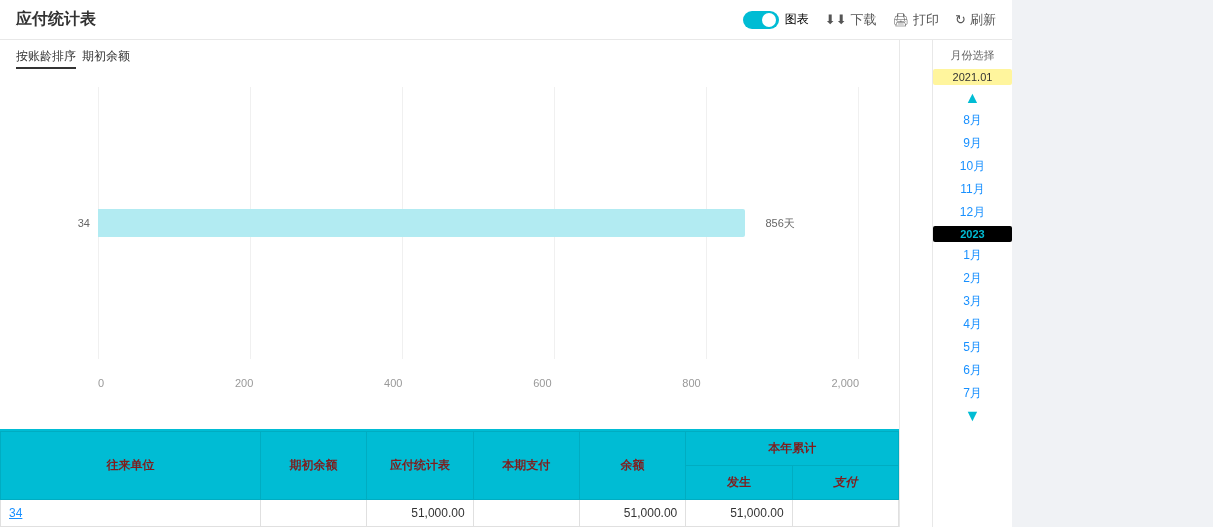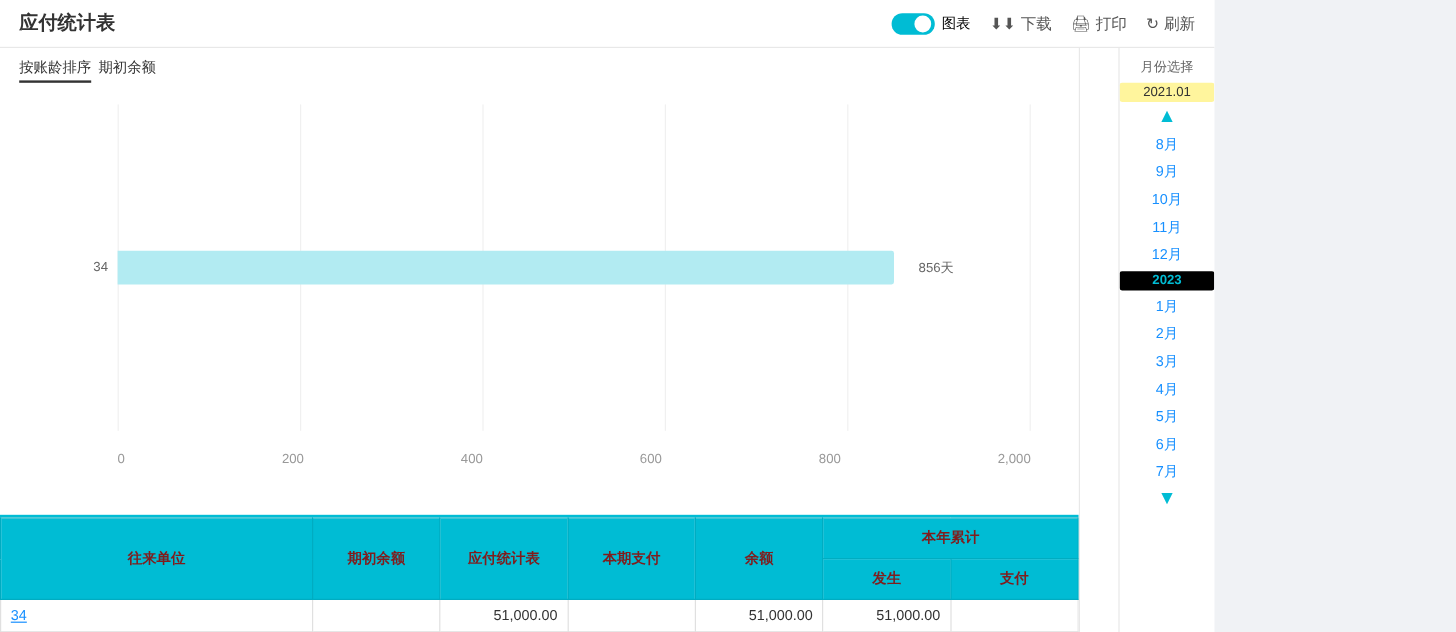--- a/index.html
+++ b/index.html
@@ -143,21 +143,21 @@
               <tr>
                 <th rowspan="2" style="min-width:220px;">往来单位</th>
                 <th rowspan="2" style="min-width:90px;">期初余额</th>
                 <th rowspan="2" style="min-width:90px;">应付统计表</th>
                 <th rowspan="2" style="min-width:90px;">本期支付</th>
                 <th rowspan="2" style="min-width:90px;">余额</th>
                 <th colspan="2" style="min-width:180px;">本年累计</th>
               </tr>
               <tr>
                 <th style="min-width:90px;">发生</th>
-                <th style="min-width:90px;">支付</th>
+                <th style="min-width:90px;font-style:italic;">支付</th>
               </tr>
             </thead>
             <tbody>
               <tr>
                 <td><a>34</a></td>
                 <td></td>
                 <td>51,000.00</td>
                 <td></td>
                 <td>51,000.00</td>
                 <td>51,000.00</td>

